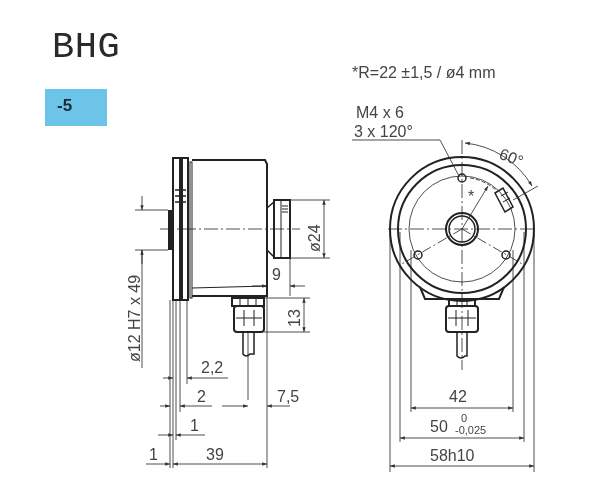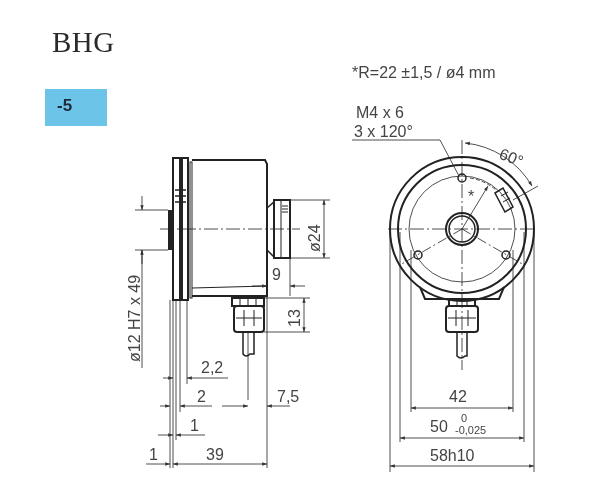--- a/index.html
+++ b/index.html
@@ -1,17 +1,17 @@
 <!DOCTYPE html>
 <html><head>
 <meta charset="utf-8">
 <style>
   html, body { margin:0; padding:0; background:#ffffff; }
   body { width:600px; height:492px; position:relative; overflow:hidden; font-family:"Liberation Sans", sans-serif; color:#333; }
-  .title { position:absolute; left:52px; top:26px; font-size:29px; font-weight:300; color:#2a2a2a; letter-spacing:0.5px; font-family:Liberation Serif, serif; font-weight:normal; transform:scaleY(1.02); }
+  .title { position:absolute; left:52px; top:26px; font-size:37px; font-weight:300; color:#2a2a2a; letter-spacing:0.5px; font-family:Liberation Mono, monospace; font-weight:normal; transform:scaleY(1.02); }
   .badge { position:absolute; left:45px; top:89px; width:62px; height:37px; background:#6cc4e8; }
   .badge span { position:absolute; left:12px; top:7px; font-size:17px; font-weight:bold; color:#1d2a3a; }
   svg { position:absolute; left:0; top:0; }
   .dim { font-family:"Liberation Sans", sans-serif; font-size:16px; fill:#444; }
   .note { font-family:"Liberation Sans", sans-serif; font-size:16px; fill:#444; }
 </style>
 </head>
 <body>
 
 <div class="title">BHG</div>

